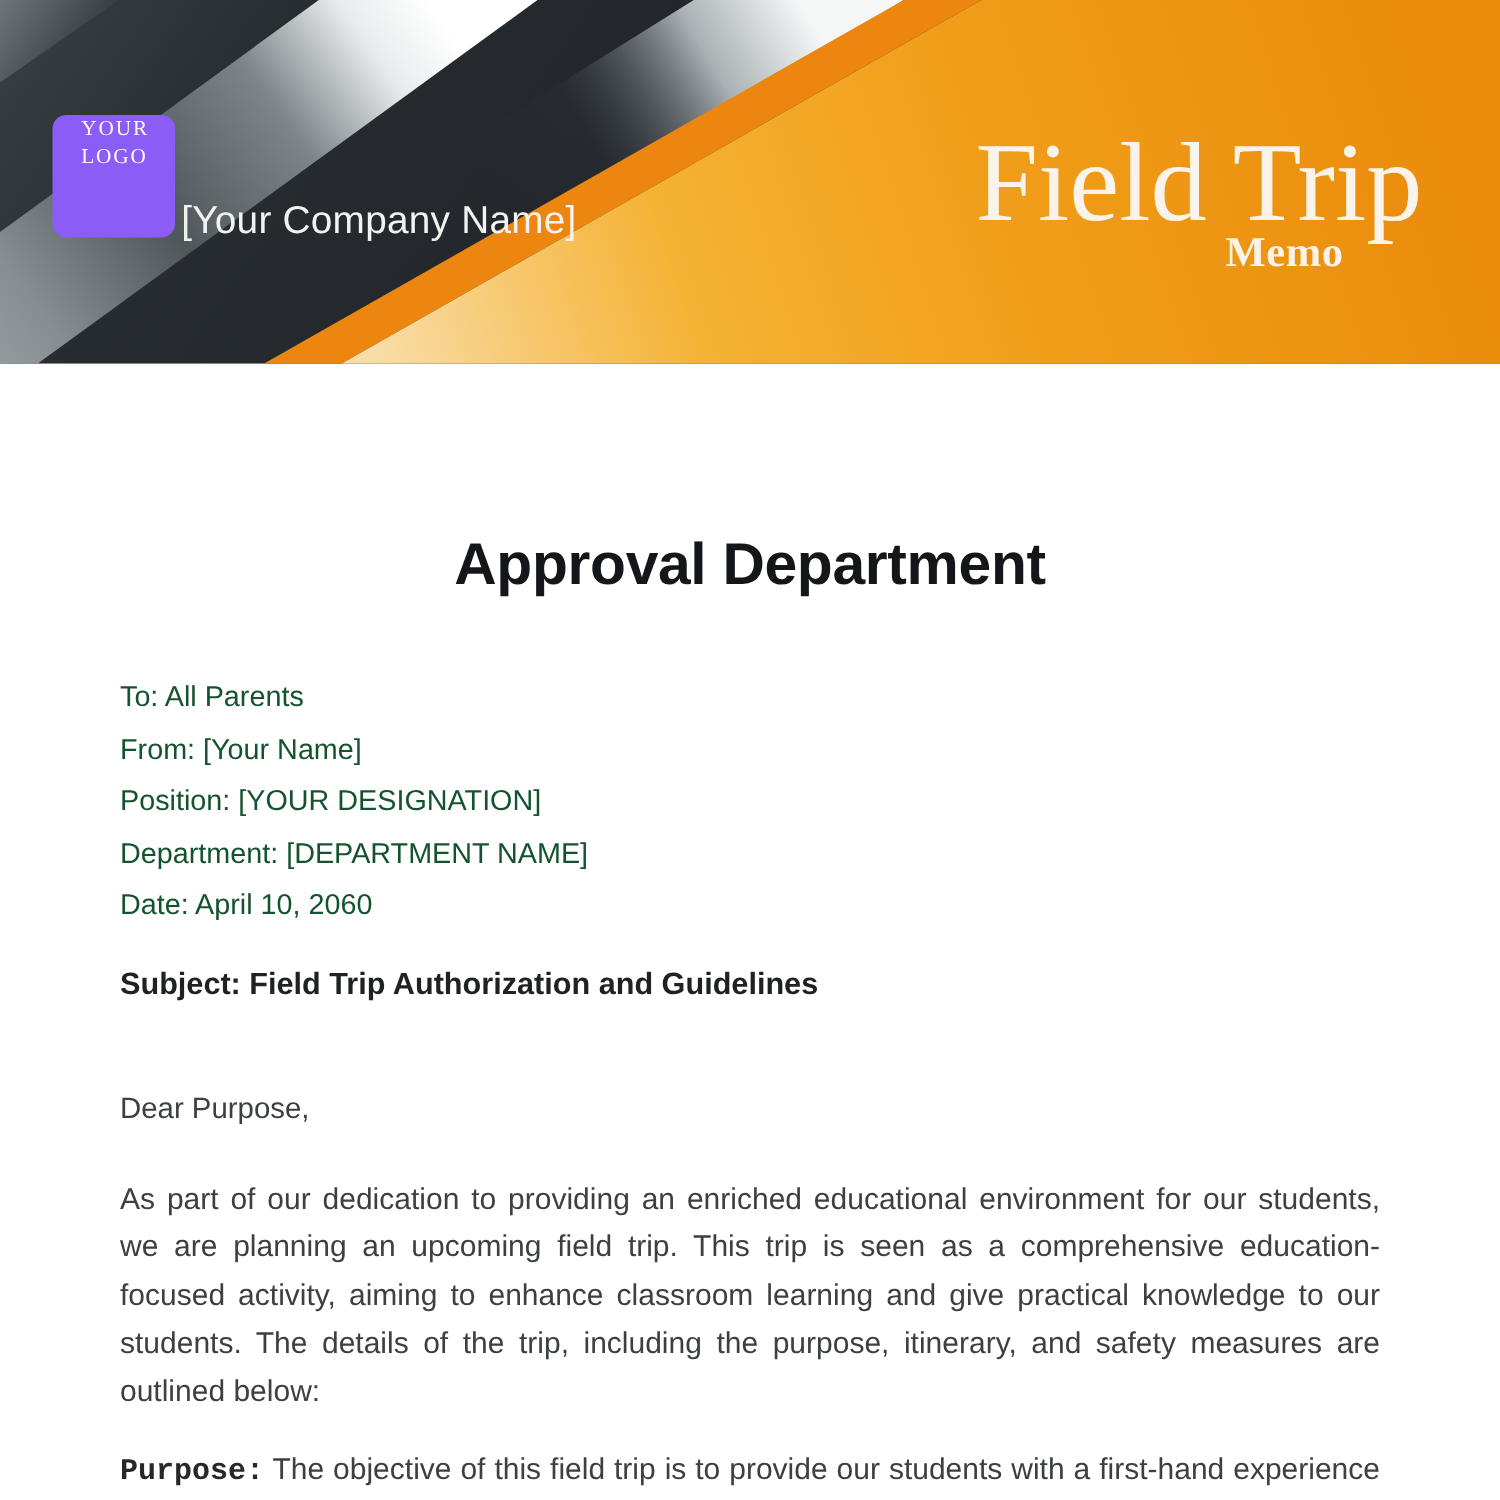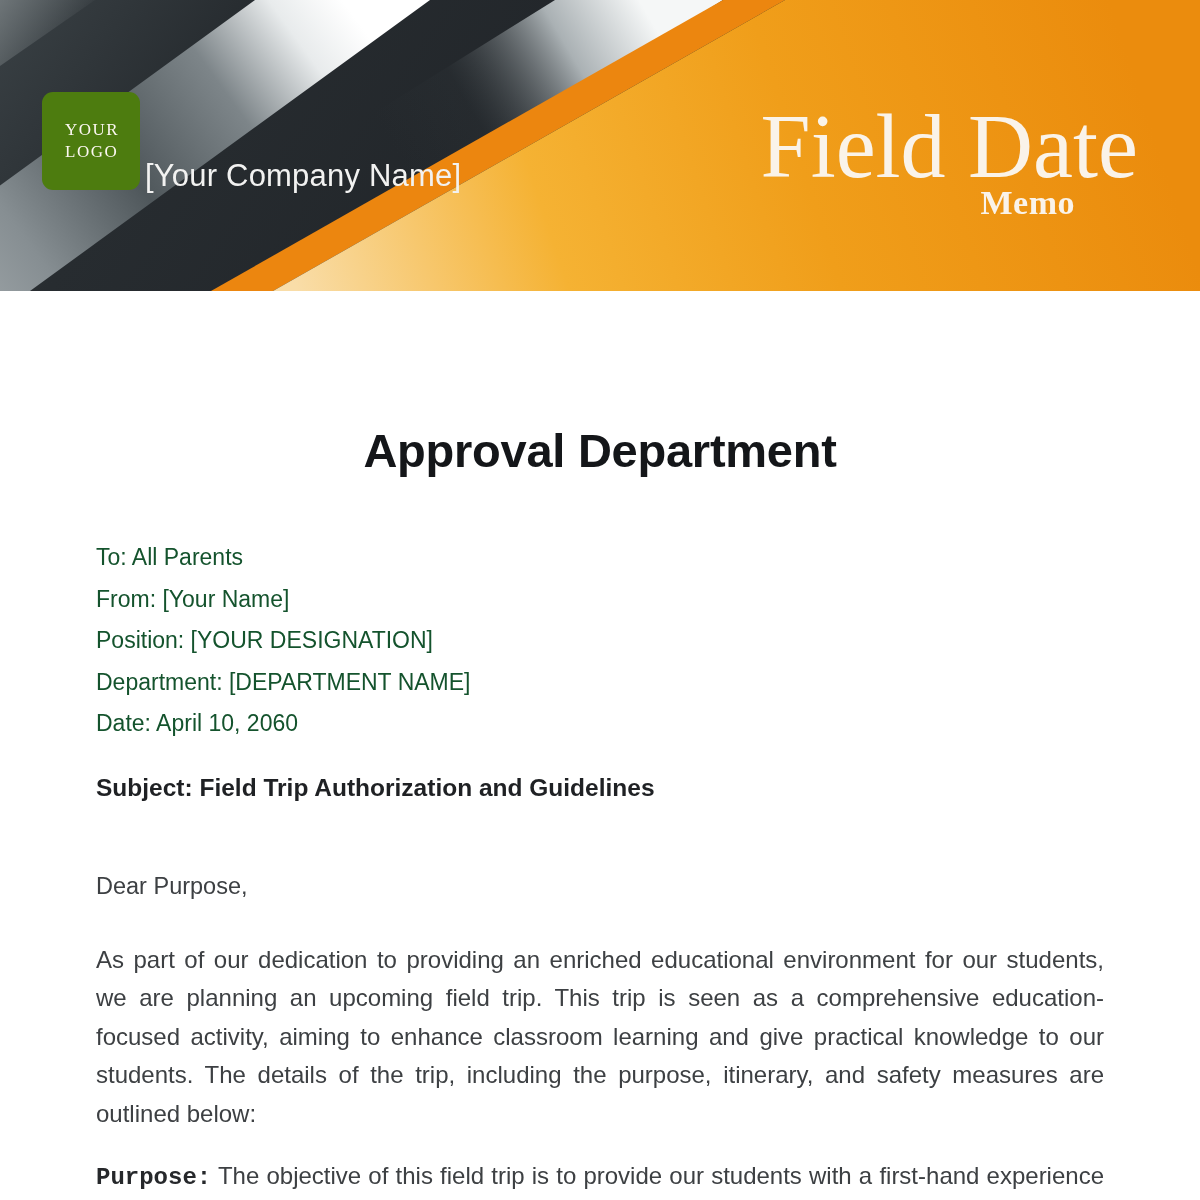--- a/index.html
+++ b/index.html
@@ -27,25 +27,25 @@
     top: 0; left: 0;
     display: block;
   }
   .logo-box {
     position: absolute;
     left: 42px;
     top: 92px;
     width: 98px;
     height: 98px;
     border-radius: 11px;
-    background: #4d7c0f;
+    background: #8b5cf6;
     display: flex;
     flex-direction: column;
     align-items: center;
-    justify-content: center;
+    justify-content: flex-start;
     z-index: 3;
   }
   .logo-box .logo-line {
     font-family: "Liberation Serif", "DejaVu Serif", serif;
     font-size: 17px;
     line-height: 22px;
     letter-spacing: 1.5px;
     color: #FDF8F2;
     align-self: flex-start;
     margin-left: 23px;
@@ -186,21 +186,21 @@
       <polygon points="555,0 723,0 257,291 89,291" fill="url(#stripe2Grad)"></polygon>
       <polygon points="723,0 785,0 273,291 211,291" fill="#EC860F"></polygon>
       <polygon points="785,0 1200,0 1200,291 273,291" fill="url(#orangeGrad)"></polygon>
     </svg>
 
     <div class="logo-box">
       <span class="logo-line">YOUR</span>
       <span class="logo-line">LOGO</span>
     </div>
     <div class="company-name">[Your Company Name]</div>
-    <div class="brand-title">Field Date</div>
+    <div class="brand-title">Field Trip</div>
     <div class="brand-subtitle">Memo</div>
   </div>
 
   <div class="content">
     <h1 class="doc-title">Approval Department</h1>
 
     <div class="meta-block">
       <div class="meta-line">To: All Parents</div>
       <div class="meta-line">From: [Your Name]</div>
       <div class="meta-line">Position: [YOUR DESIGNATION]</div>

